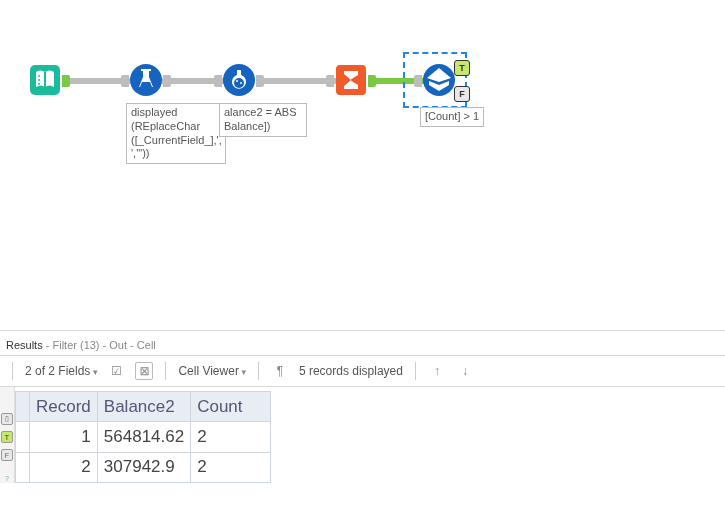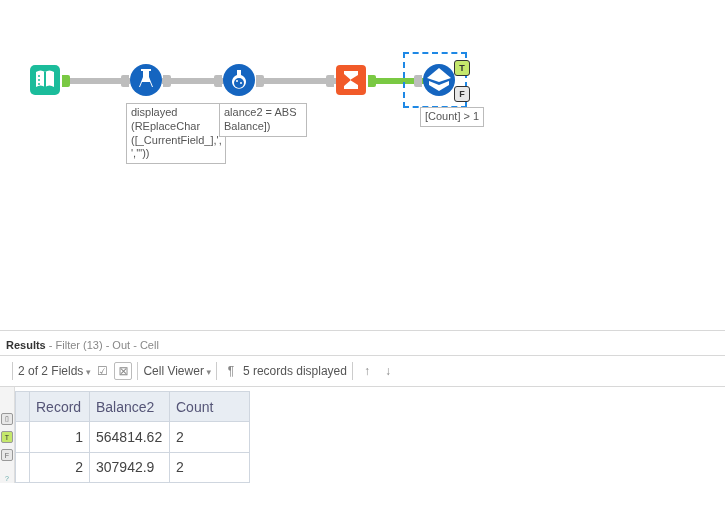--- a/index.html
+++ b/index.html
@@ -10,33 +10,33 @@
 .conn{position:absolute;height:6px;background:#bdbdbd}
 .conn.green{background:#7ac943}
 .port-in{position:absolute;width:8px;height:12px;background:#bdbdbd;border-radius:2px 0 0 2px}
 .port-out{position:absolute;width:8px;height:12px;background:#bdbdbd;border-radius:0 2px 2px 0}
 .port-out.green{background:#7ac943}
 .anchor-t{position:absolute;width:14px;height:14px;background:#c5e86c;border:1px solid #333;border-radius:3px;display:flex;align-items:center;justify-content:center;font-size:9px;font-weight:600;color:#333}
 .anchor-f{position:absolute;width:14px;height:14px;background:#e8e8e8;border:1px solid #333;border-radius:3px;display:flex;align-items:center;justify-content:center;font-size:9px;font-weight:600;color:#333}
 .sel-box{position:absolute;border:2px dashed #1e88e5;pointer-events:none}
 .hr-top{width:725px;height:1px;background:#d8d8d8}
 .tabs{padding:8px 6px 4px 6px;font-size:11px;border-bottom:1px solid #d8d8d8}
-.tabs b{font-weight:700;color:#333}
+.tabs b{font-weight:400;color:#333}
 .tabs span{color:#888}
-.toolbar{display:flex;align-items:center;gap:3px;padding:6px 10px;border-bottom:1px solid #d8d8d8}
+.toolbar{display:flex;align-items:center;gap:10px;padding:6px 10px;border-bottom:1px solid #d8d8d8}
 .tb-sep{width:1px;height:18px;background:#ccc;margin:0 2px}
 .tb-text{color:#555}
 .tb-drop::after{content:' ▾';font-size:9px;color:#888}
 .tb-ico{width:16px;height:16px;display:inline-flex;align-items:center;justify-content:center;color:#888;border:1px solid transparent;border-radius:2px}
 .tb-ico.box{border-color:#bbb}
 .results{display:flex;align-items:stretch}
 .gutter{width:14px;background:#f4f4f4;border-right:1px solid #ddd;padding-top:26px;display:flex;flex-direction:column;align-items:center;gap:6px}
 .gut-chip{width:10px;height:10px;border:1px solid #999;border-radius:2px;font-size:7px;display:flex;align-items:center;justify-content:center;color:#666;background:#e8e8e8}
 .gut-chip.t{background:#c5e86c;color:#333}
-.grid{border-collapse:collapse;font-size:14px;color:#444;margin-top:4px}
+.grid{border-collapse:collapse;font-size:17px;color:#444;margin-top:4px}
 .grid th,.grid td{border:1px solid #cfd6df;padding:2px 6px;text-align:left;height:18px;box-sizing:border-box}
 .grid th{background:#e8edf3;color:#557;font-weight:400}
 .grid td.num{text-align:right}
 </style>
 </head>
 <body>
 
 <div class="canvas">
 
   <div class="conn" style="left:64px;top:78px;width:66px"></div>

